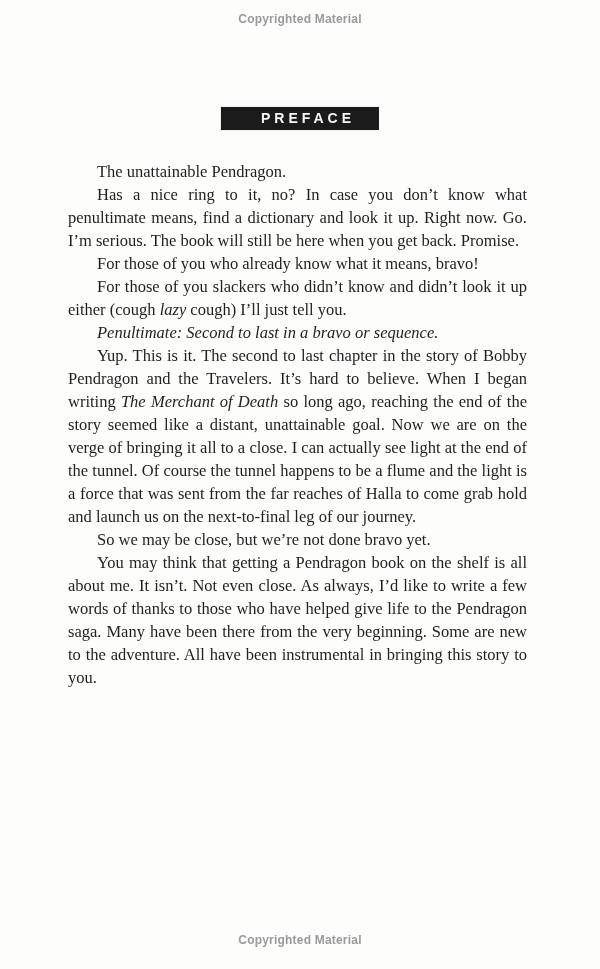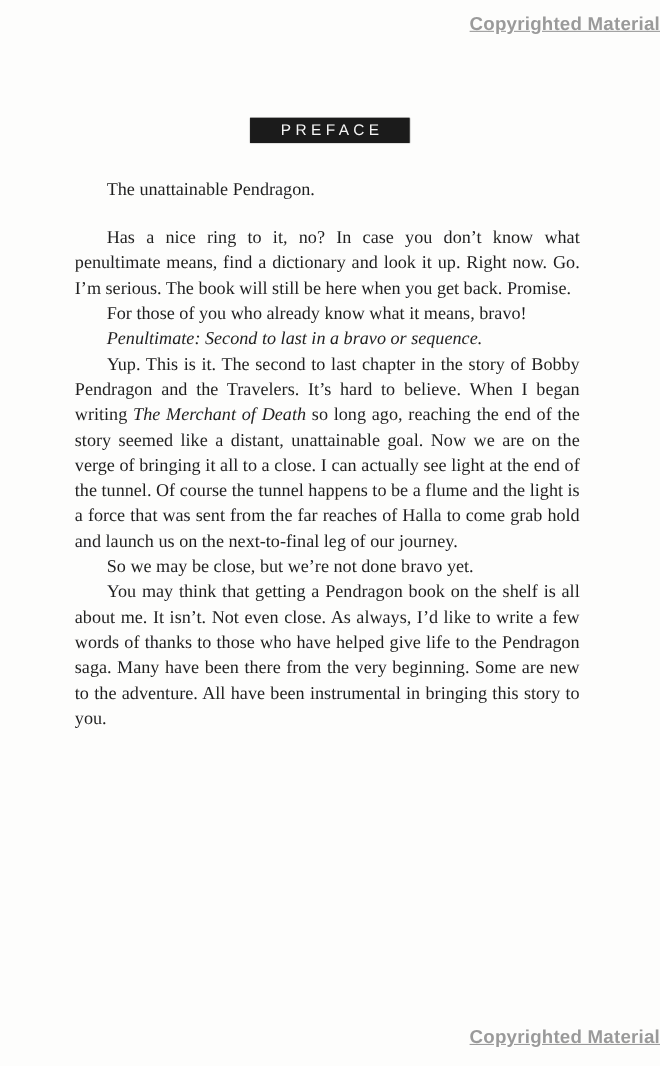--- a/index.html
+++ b/index.html
@@ -20,76 +20,76 @@
     height: 969px;
     margin: 0 auto;
     background: var(--page-bg);
     overflow: hidden;
     font-family: "Liberation Serif", serif;
   }
   .copyright {
     position: absolute;
     left: 0;
     width: 100%;
-    text-align: right;
+    text-align: center;
     font-family: "Liberation Sans", sans-serif;
     font-weight: bold;
-    font-size: 17px;
+    font-size: 12px;
     letter-spacing: 0.2px;
     color: var(--copyright-text);
-    text-decoration: underline;
   }
   .copyright.top { top: 12px; }
   .copyright.bottom { top: 933px; }
   .preface-box {
     position: absolute;
     top: 107px;
     left: 50%;
     transform: translateX(-50%);
     background: var(--heading-bg);
     color: var(--heading-text);
     font-family: "Liberation Sans", sans-serif;
-    font-weight: normal;
+    font-weight: bold;
     font-size: 14px;
     line-height: 17px;
     letter-spacing: 4px;
-    padding: 3px 24px 3px 28px;
+    padding: 3px 24px 3px 40px;
     white-space: nowrap;
     box-shadow: 0 0 1px rgba(0,0,0,0.6);
   }
   .body-text {
     position: absolute;
     top: 160px;
     left: 68px;
     width: 459px;
     font-size: 16.5px;
     line-height: 23px;
     color: var(--body-text);
   }
   .para {
     margin: 0;
     text-align: justify;
     text-justify: inter-word;
   }
   .para.indent { text-indent: 29px; }
-  .para.space-before { margin-top: 21px; }
+  .para.space-before { }
   .italic { font-style: italic; }
 </style>
 </head>
 <body>
 
 <div class="page">
   <div class="copyright top">Copyrighted Material</div>
 
   <div class="preface-box">PREFACE</div>
 
   <div class="body-text">
       <p class="para indent"><span>The unattainable Pendragon.</span></p>
       <p class="para indent space-before"><span>Has a nice ring to it, no? In case you don’t know what penultimate means, find a dictionary and look it up. Right now. Go. I’m serious. The book will still be here when you get back. Promise.</span></p>
       <p class="para indent"><span>For those of you who already know what it means, bravo!</span></p>
+      <p class="para indent"><span>For those of you slackers who didn’t know and didn’t look it up either (cough </span><span class="italic">lazy</span><span> cough) I’ll just tell you.</span></p>
       <p class="para indent"><span class="italic">Penultimate: Second to last in a bravo or sequence.</span></p>
       <p class="para indent"><span>Yup. This is it. The second to last chapter in the story of Bobby Pendragon and the Travelers. It’s hard to believe. When I began writing </span><span class="italic">The Merchant of Death</span><span> so long ago, reaching the end of the story seemed like a distant, unattainable goal. Now we are on the verge of bringing it all to a close. I can actually see light at the end of the tunnel. Of course the tunnel happens to be a flume and the light is a force that was sent from the far reaches of Halla to come grab hold and launch us on the next-to-final leg of our journey.</span></p>
       <p class="para indent"><span>So we may be close, but we’re not done bravo yet.</span></p>
       <p class="para indent"><span>You may think that getting a Pendragon book on the shelf is all about me. It isn’t. Not even close. As always, I’d like to write a few words of thanks to those who have helped give life to the Pendragon saga. Many have been there from the very beginning. Some are new to the adventure. All have been instrumental in bringing this story to you.</span></p>
     </div>
 
   <div class="copyright bottom">Copyrighted Material</div>
 </div>
 
 </body></html>

